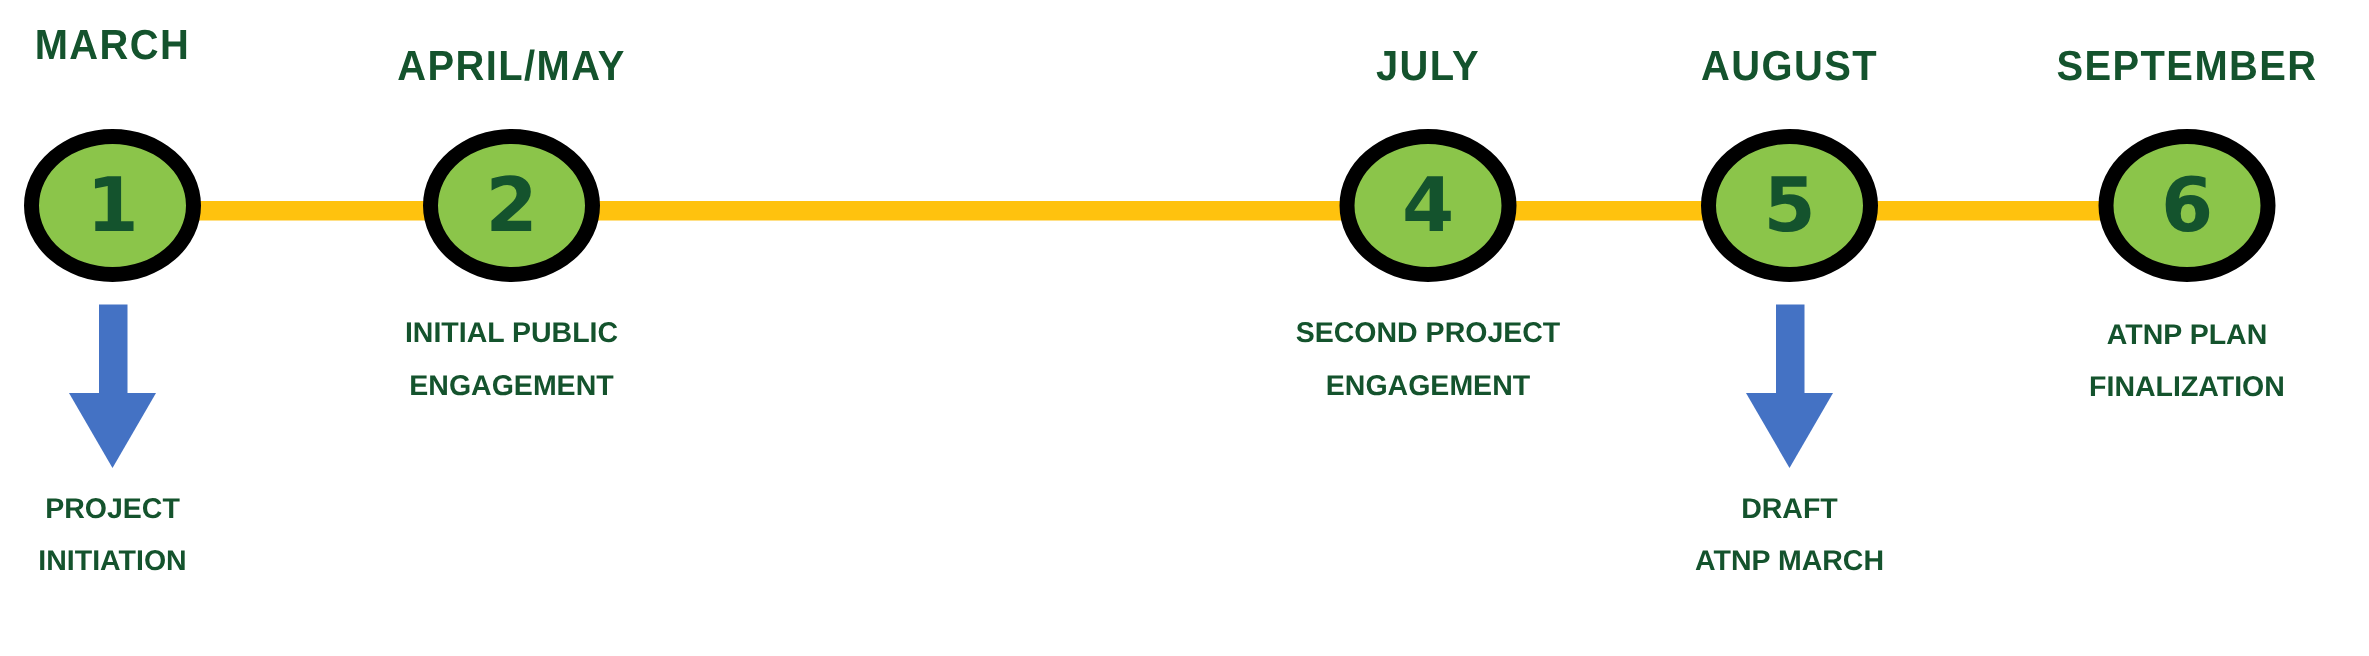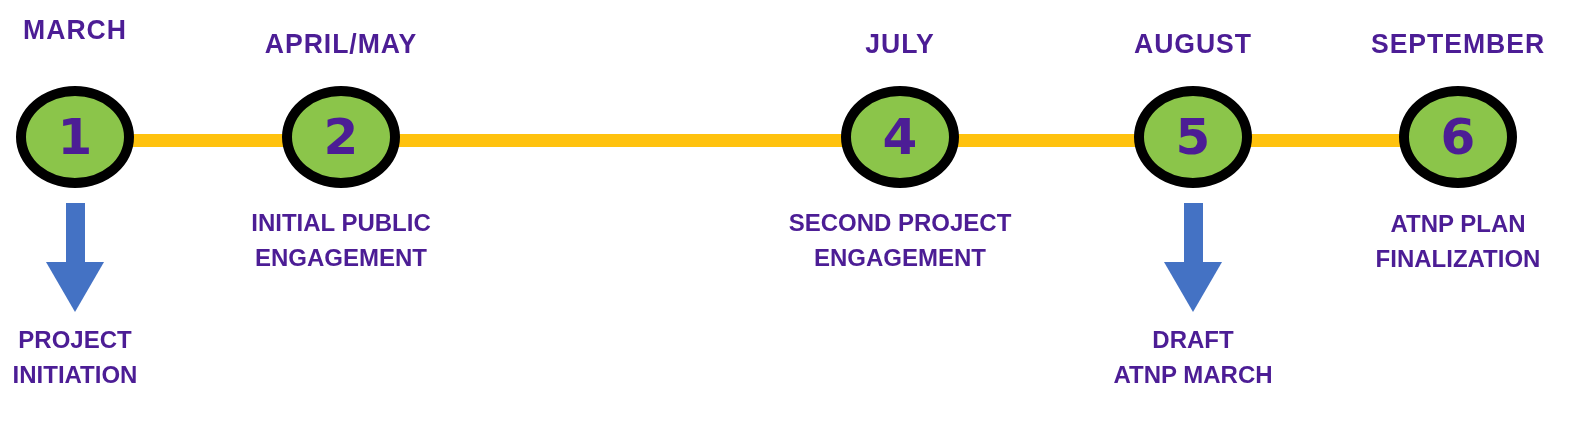--- a/index.html
+++ b/index.html
@@ -3,42 +3,42 @@
 <meta charset="utf-8">
 <style>
   html, body { margin: 0; padding: 0; background: #ffffff; }
   .canvas {
     position: relative;
     width: 1579px;
     height: 437px;
     background: #ffffff;
     overflow: hidden;
     font-family: "Liberation Sans", sans-serif;
-    color: #4c1d95;
+    color: #14532d;
   }
   .connector {
     position: absolute;
     left: 75px;
     top: 134px;
     width: 1385px;
     height: 13px;
     background: #FFC20E;
     z-index: 0;
   }
   .stage {
     position: absolute;
     top: 0;
     width: 280px;
     height: 437px;
     z-index: 1;
   }
   .s1 { left: -65px; }
   .s2 { left: 201px; }
   .s3 { left: 472px; }
-  .s4 { left: 760px; }
+  .s4 { left: 812px; }
   .s5 { left: 1053px; text-decoration: underline; }
   .s6 { left: 1318px; }
 
   .month {
     position: absolute;
     top: 28px;
     width: 100%;
     text-align: center;
     font-size: 28px;
     font-weight: bold;
@@ -86,21 +86,21 @@
     height: 0;
     border-left: 29px solid transparent;
     border-right: 29px solid transparent;
     border-top: 50px solid #4472C4;
   }
 
   .label {
     position: absolute;
     width: 100%;
     text-align: center;
-    font-size: 24px;
+    font-size: 19px;
     font-weight: bold;
     line-height: 35px;
     white-space: pre-line;
   }
   .s1 .label { top: 322px; }
   .s2 .label { top: 205px; }
   .s3 .label { top: 328px; }
   .s4 .label { top: 205px; }
   .s5 .label { top: 322px; }
   .s6 .label { top: 206px; }

